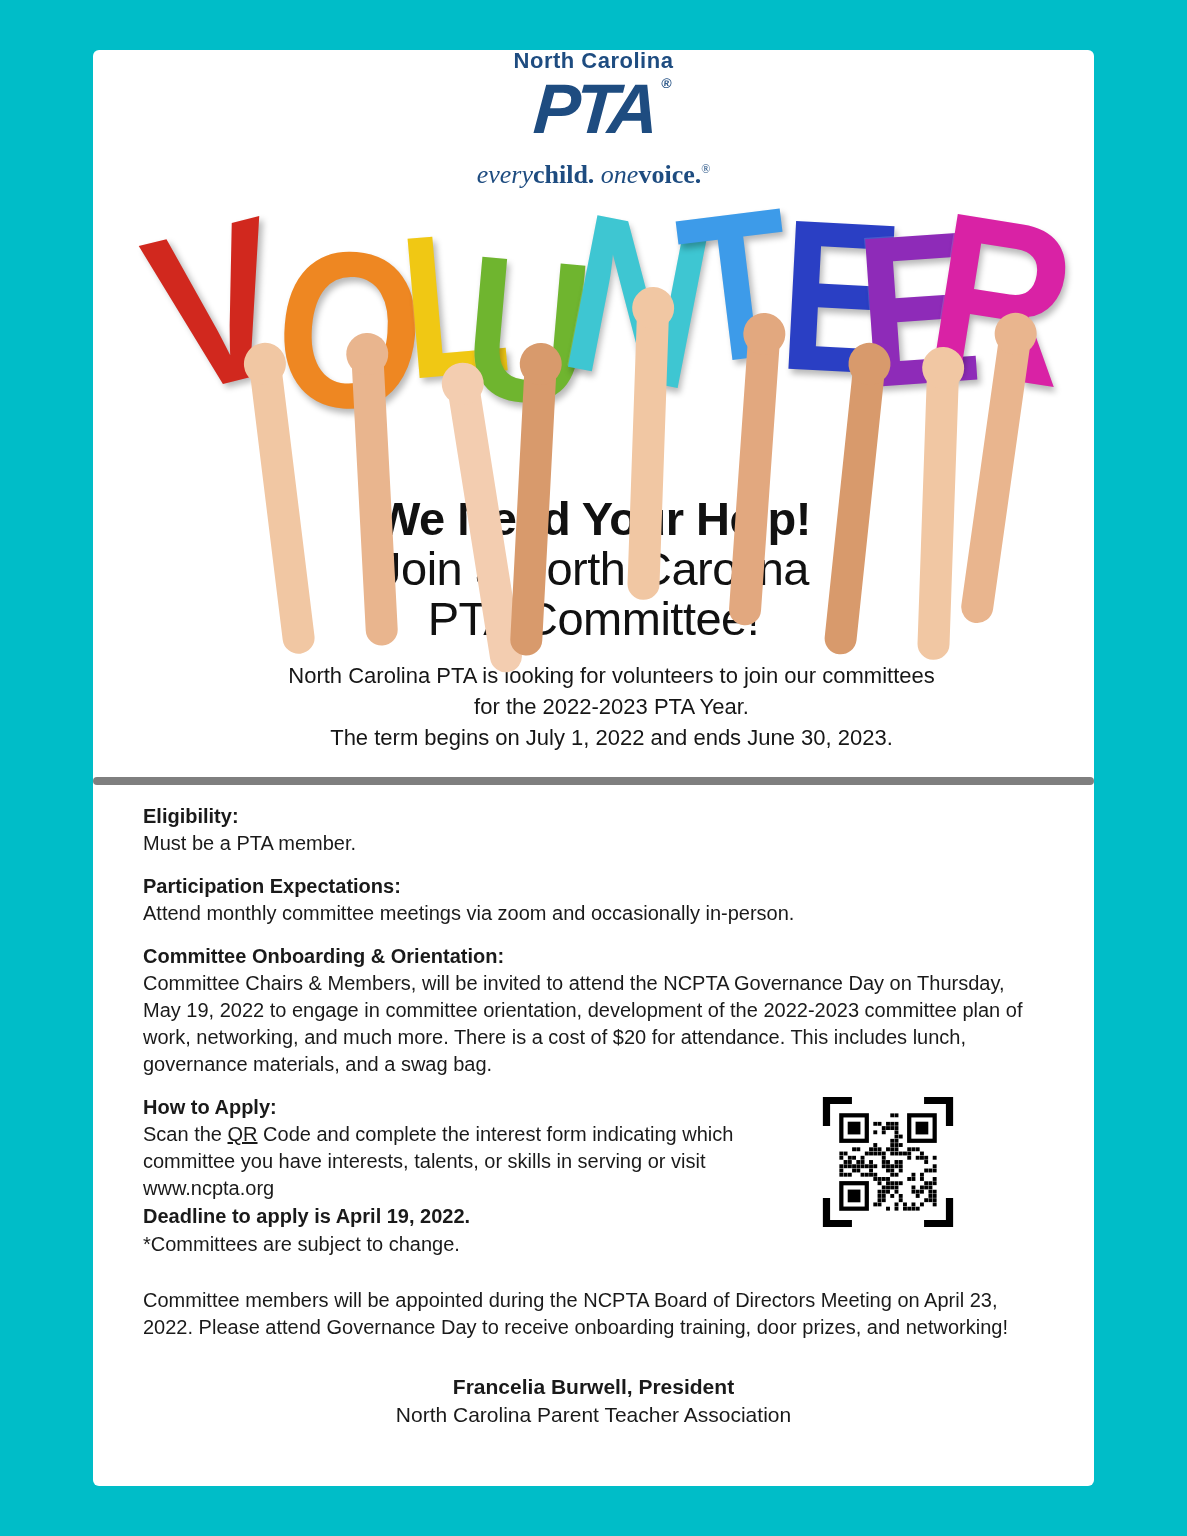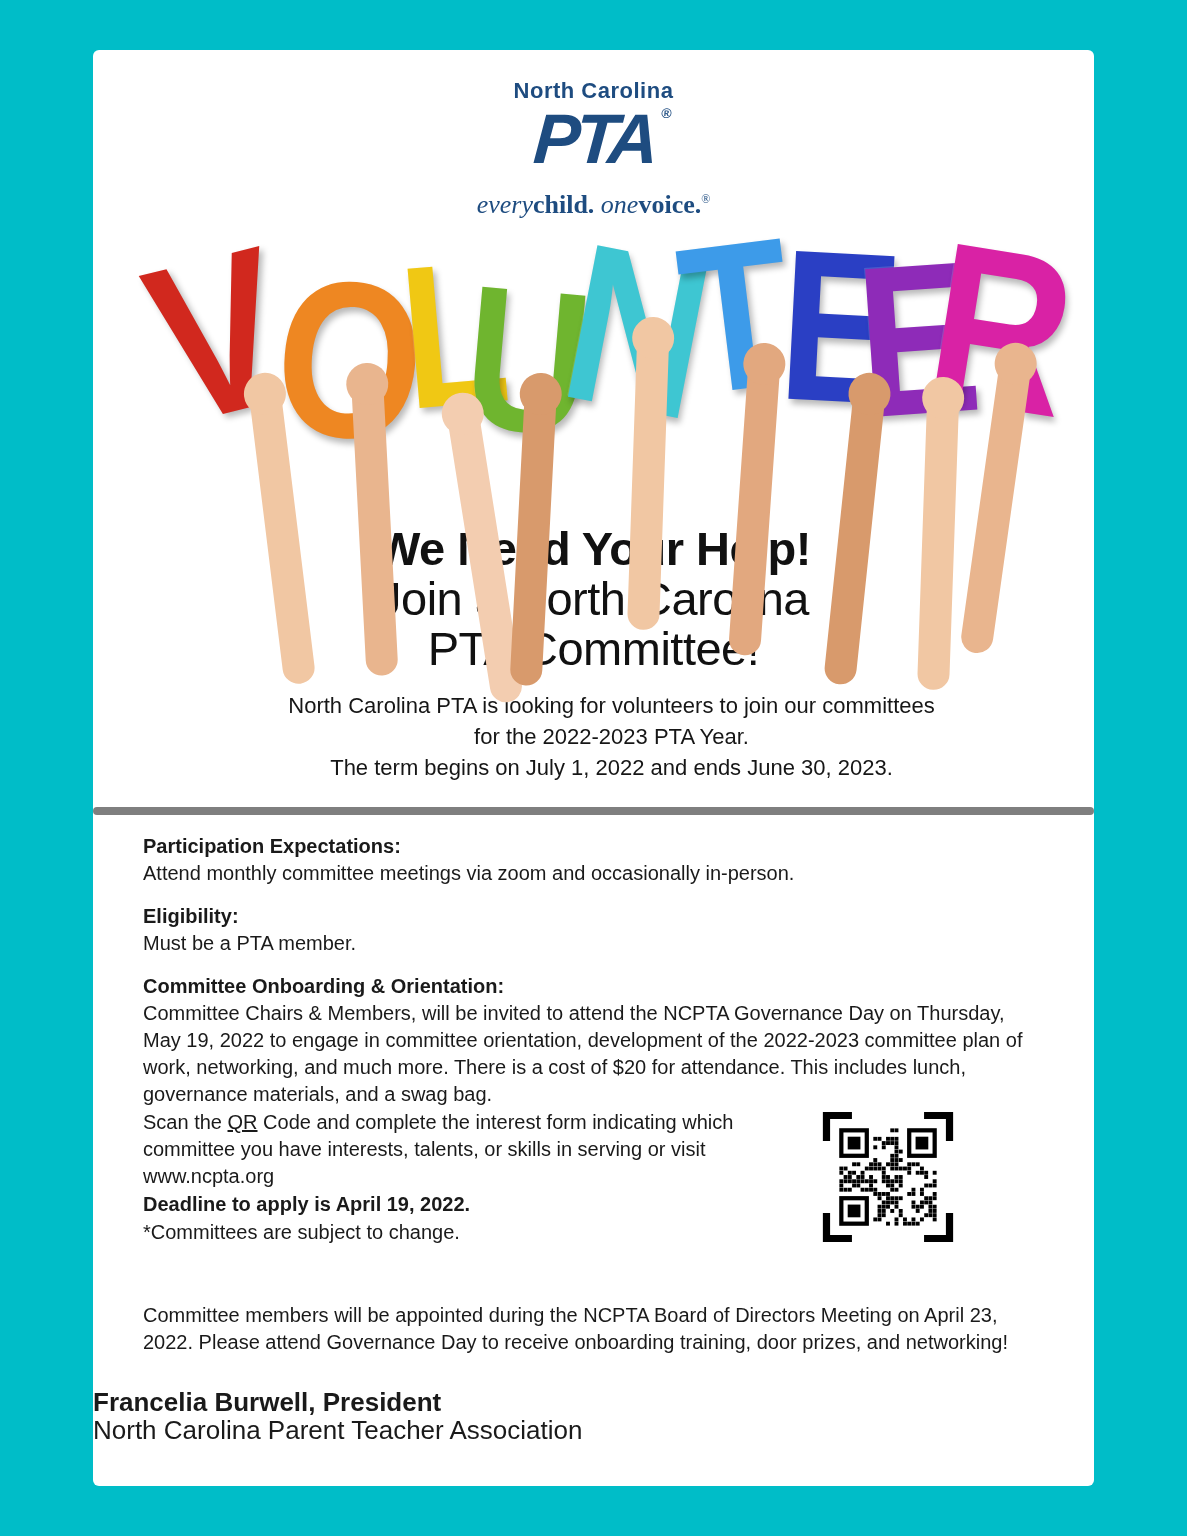--- a/index.html
+++ b/index.html
@@ -9,21 +9,21 @@
   html,body{background:#e8e8e8;}
   .page{
     position:relative;width:1187px;height:1536px;background:var(--teal);
     font-family:"Liberation Sans",sans-serif;color:var(--ink);
   }
   .card{
     position:absolute;left:93px;top:50px;width:1001px;height:1436px;
     background:#fff;border-radius:6px;overflow:hidden;
   }
   
-  .logo-block{padding-top:30px;text-align:center;line-height:1;}
+  .logo-block{text-align:center;line-height:1;}
   .logo-region{font-size:22px;font-weight:700;color:var(--navy);letter-spacing:.5px;}
   .logo-acronym{
     display:inline-block;position:relative;margin-top:2px;
     font-size:70px;font-weight:800;font-style:italic;color:var(--navy);
     letter-spacing:-5px;transform:skewX(-4deg);
   }
   .logo-acronym .reg{position:absolute;top:2px;right:-16px;font-size:14px;font-style:normal;letter-spacing:0;}
   .logo-tagline{margin-top:18px;font-family:"Liberation Serif",serif;font-size:26px;color:var(--navy);}
   .logo-tagline .it{font-style:italic;}
   .logo-tagline .bd{font-weight:700;}
@@ -51,21 +51,21 @@
   .sec-p{font-size:20px;line-height:27px;margin-top:1px;}
   .sec-howto{position:relative;min-height:165px;}
   .howto-text{max-width:665px;}
   .u{text-decoration:underline;}
   .bold-line{font-weight:700;}
   .qr-box{position:absolute;right:86px;top:-2px;width:140px;height:140px;}
   .appointment{margin-top:28px;font-size:20px;line-height:27px;}
   .contact-note{margin-top:32px;text-align:center;font-size:20px;line-height:27px;}
   
   .footer{position:relative;margin-top:32px;height:160px;}
-  .contact{ text-align:left;font-size:26px;line-height:28px;}
+  .contact{ text-align:center;font-size:21px;line-height:28px;}
   .contact .name{font-weight:700;}
 </style>
 </head>
 <body>
 
 <div class="page">
   <div class="card">
 
     <div class="logo-block">
       <div class="logo-region">North Carolina</div>
@@ -140,36 +140,37 @@
       <div>North Carolina PTA is looking for volunteers to join our committees</div>
       <div>for the 2022-2023 PTA Year.</div>
       <div>The term begins on July 1, 2022 and ends June 30, 2023.</div>
     </div>
 
     <div class="divider"></div>
 
     <div class="content">
 
       <div>
+        <div class="sec-h">Eligibility:</div>
+        <div class="sec-p">Must be a PTA member.</div>
+      </div>
+
+      <div>
         <div class="sec-h">Participation Expectations:</div>
         <div class="sec-p">Attend monthly committee meetings via zoom and occasionally in-person.</div>
-      </div>
-
-      <div>
-        <div class="sec-h">Eligibility:</div>
-        <div class="sec-p">Must be a PTA member.</div>
       </div>
 
       <div>
         <div class="sec-h">Committee Onboarding &amp; Orientation:</div>
         <div class="sec-p">Committee Chairs &amp; Members, will be invited to attend the NCPTA Governance Day on Thursday, May 19, 2022 to engage in committee orientation, development of the 2022-2023 committee plan of work, networking, and much more. There is a cost of $20 for attendance. This includes lunch, governance materials, and a swag bag.</div>
       </div>
 
       <div class="sec-howto">
         <div class="howto-text">
+          <div class="sec-h">How to Apply:</div>
           <div class="sec-p"><span>Scan the </span><span class="u">QR</span><span> Code and complete the interest form indicating which committee you have interests, talents, or skills in serving or visit www.ncpta.org</span></div>
           <div class="sec-p bold-line">Deadline to apply is April 19, 2022.</div>
           <div class="sec-p">*Committees are subject to change.</div>
         </div>
 
         <svg class="qr-box" viewBox="0 0 33 33">
           <path d="M2 8V2h6 M25 2h6v6 M31 25v6h-6 M8 31H2v-6" stroke="#000" stroke-width="1.7" fill="none"></path>
           <g id="qr-modules" transform="translate(5,5)">
               <rect x="0" y="0" width="7" height="7" fill="#000"></rect>
               <rect x="1" y="1" width="5" height="5" fill="#fff"></rect>

